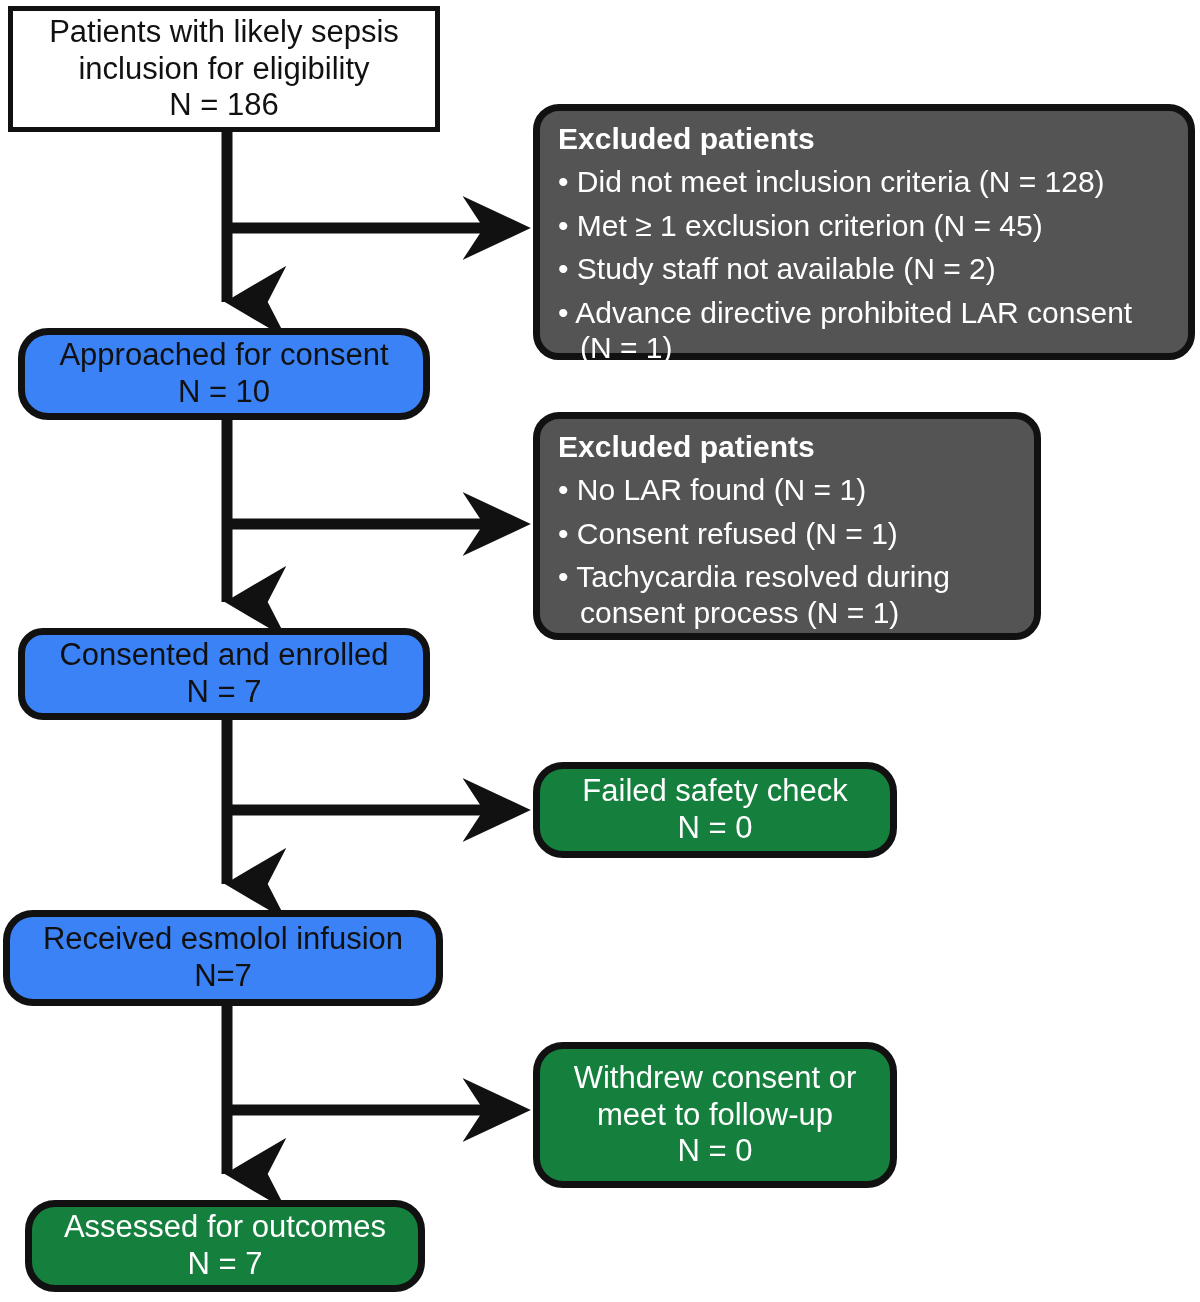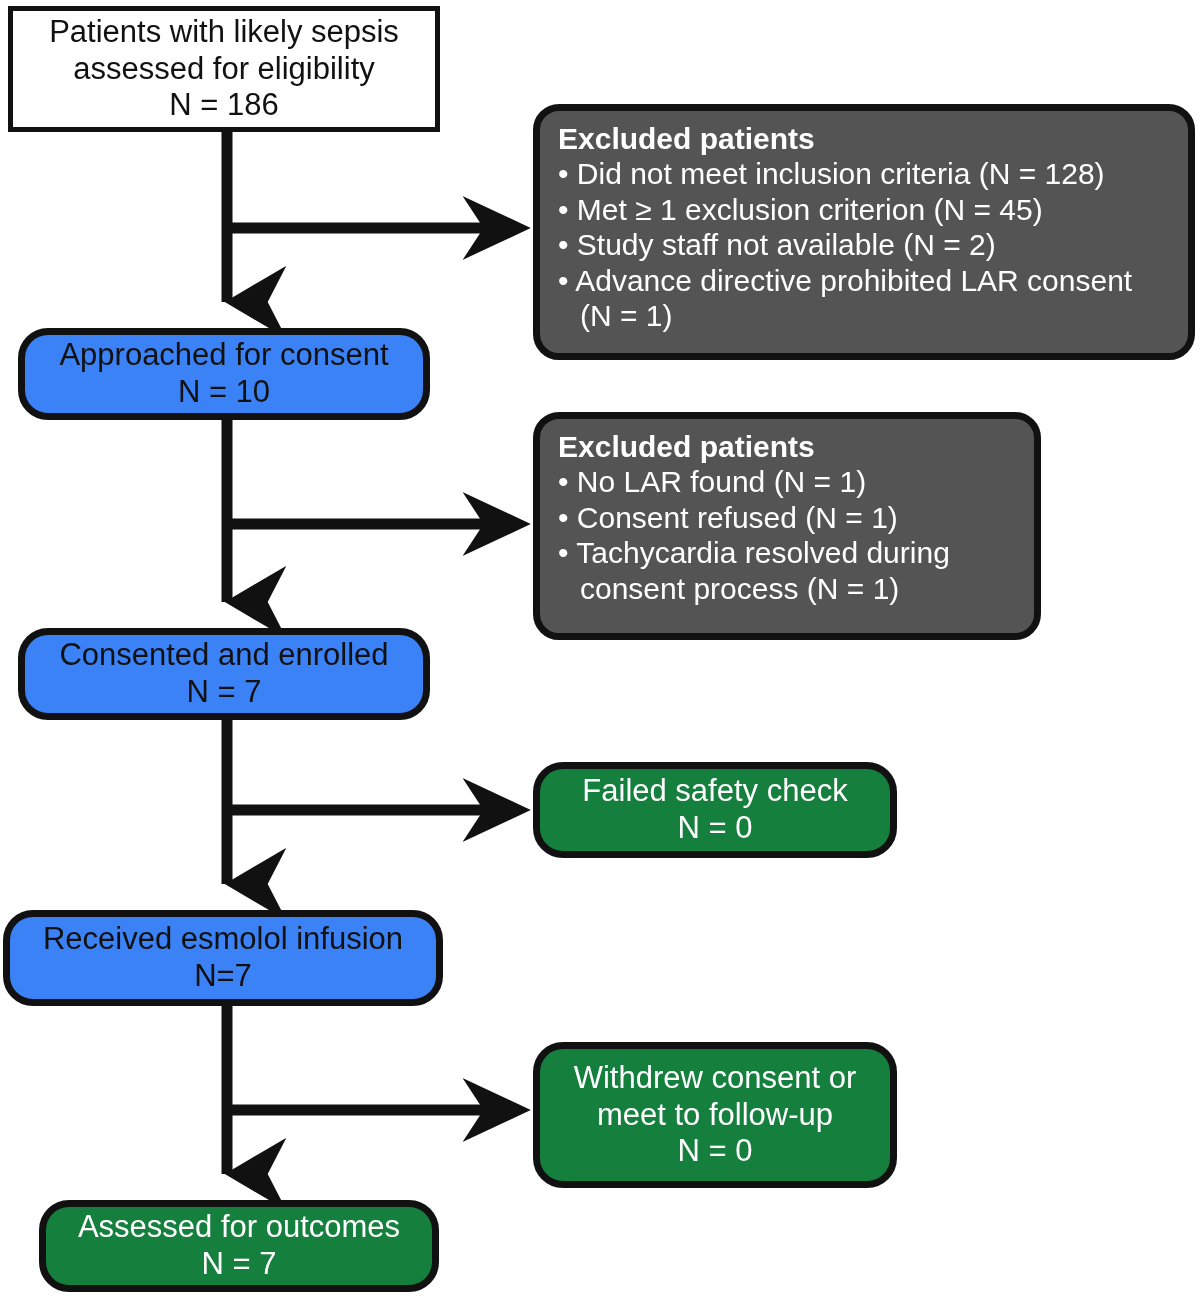--- a/index.html
+++ b/index.html
@@ -28,20 +28,21 @@
     align-items: center;
     justify-content: center;
     text-align: center;
     line-height: 1.18;
     z-index: 3;
   }
   .node.left-align {
     align-items: flex-start;
     text-align: left;
     justify-content: flex-start;
+    gap: 8px;
   }
   
   .box-white {
     background: #ffffff;
     border: 5px solid #111111;
     border-radius: 0;
     color: #111111;
   }
   .box-light {
     background: #3b82f6;
@@ -76,23 +77,23 @@
   }
   
   .fs-root   { font-size: 31px; }
   .fs-node   { font-size: 31px; }
   .fs-excl   { font-size: 30px; }
   .fs-small  { font-size: 31px; }
 
   
   #node-screened   { left: 8px;   top: 6px;    width: 432px; height: 126px; padding: 4px 10px; }
   #node-approached { left: 18px;  top: 328px;  width: 412px; height: 92px;  padding: 2px 14px; }
-  #node-consented  { left: 18px;  top: 628px;  width: 412px; height: 92px;  padding: 2px 14px; }
+  #node-consented  { left: 18px;  top: 628px;  width: 412px; height: 92px;  padding: 2px 14px; border-radius: 25px; }
   #node-esmolol    { left: 3px;   top: 910px;  width: 440px; height: 96px;  padding: 8px 14px; }
-  #node-outcomes   { left: 39px;  top: 1200px; width: 400px; height: 92px;  padding: 2px 14px; }
+  #node-outcomes   { left: 25px;  top: 1200px; width: 400px; height: 92px;  padding: 2px 14px; }
 
   #node-excluded-1 { left: 533px; top: 104px;  width: 662px; height: 256px; padding: 10px 16px 10px 18px; }
   #node-excluded-2 { left: 533px; top: 412px;  width: 508px; height: 228px; padding: 10px 16px 10px 18px; }
   #node-safety     { left: 533px; top: 762px;  width: 364px; height: 96px;  padding: 2px 12px; }
   #node-withdrew   { left: 533px; top: 1042px; width: 364px; height: 146px; padding: 2px 12px; }
 </style>
 </head>
 <body>
 
 <svg id="flowchart" viewBox="0 0 1200 1302" xmlns="http://www.w3.org/2000/svg">
@@ -117,21 +118,21 @@
 
   <line x1="224" y1="810" x2="500" y2="810" stroke="#111111" stroke-width="11" marker-end="url(#ah-right)"></line>
 
   <line x1="227" y1="1006" x2="227" y2="1174" stroke="#111111" stroke-width="11" marker-end="url(#ah-down)"></line>
 
   <line x1="224" y1="1110" x2="500" y2="1110" stroke="#111111" stroke-width="11" marker-end="url(#ah-right)"></line>
 </svg>
 
 <div class="node box-white fs-root" id="node-screened">
   <span class="line">Patients with likely sepsis</span>
-  <span class="line">assessed for eligibility</span>
+  <span class="line">inclusion for eligibility</span>
   <span class="line">N = 186</span>
 </div>
 
 <div class="node box-light fs-node" id="node-approached">
   <span class="line">Approached for consent</span>
   <span class="line">N = 10</span>
 </div>
 
 <div class="node box-light fs-node" id="node-consented">
   <span class="line">Consented and enrolled</span>

